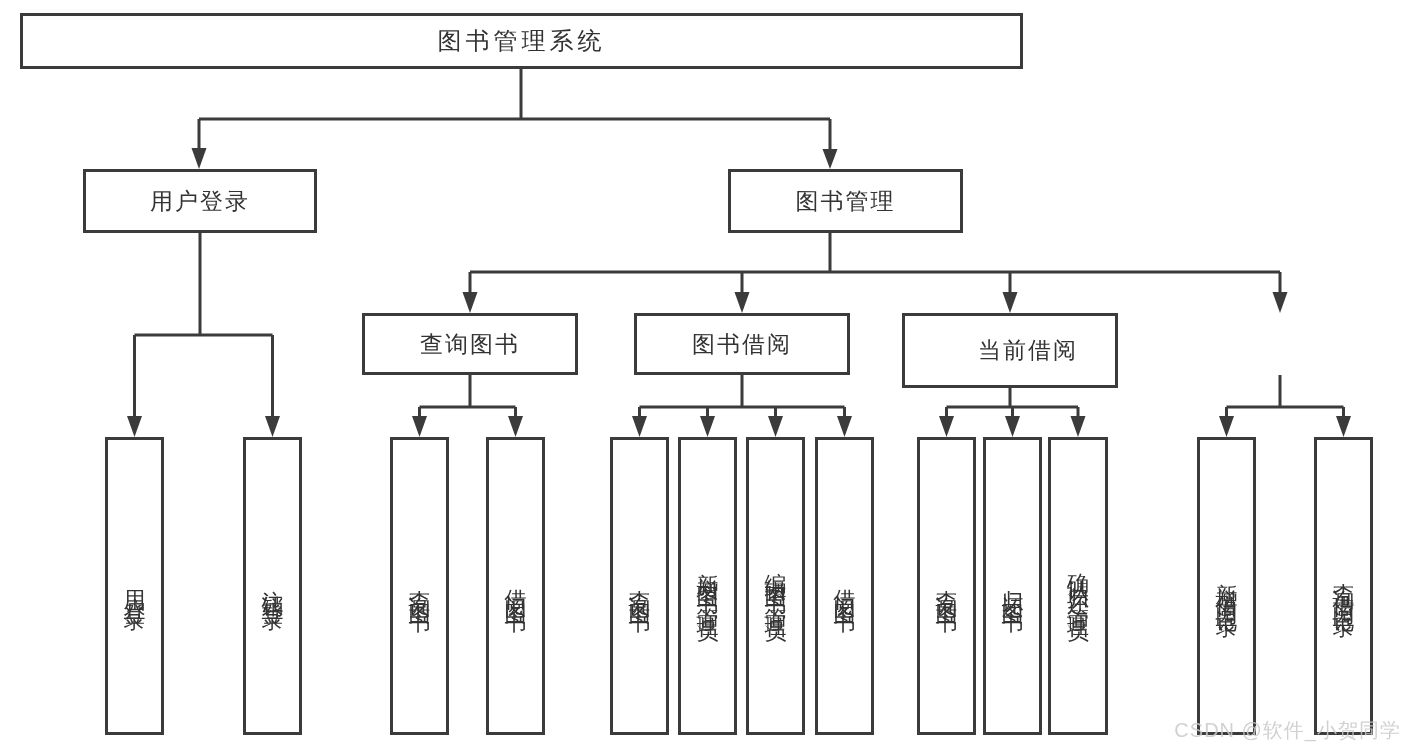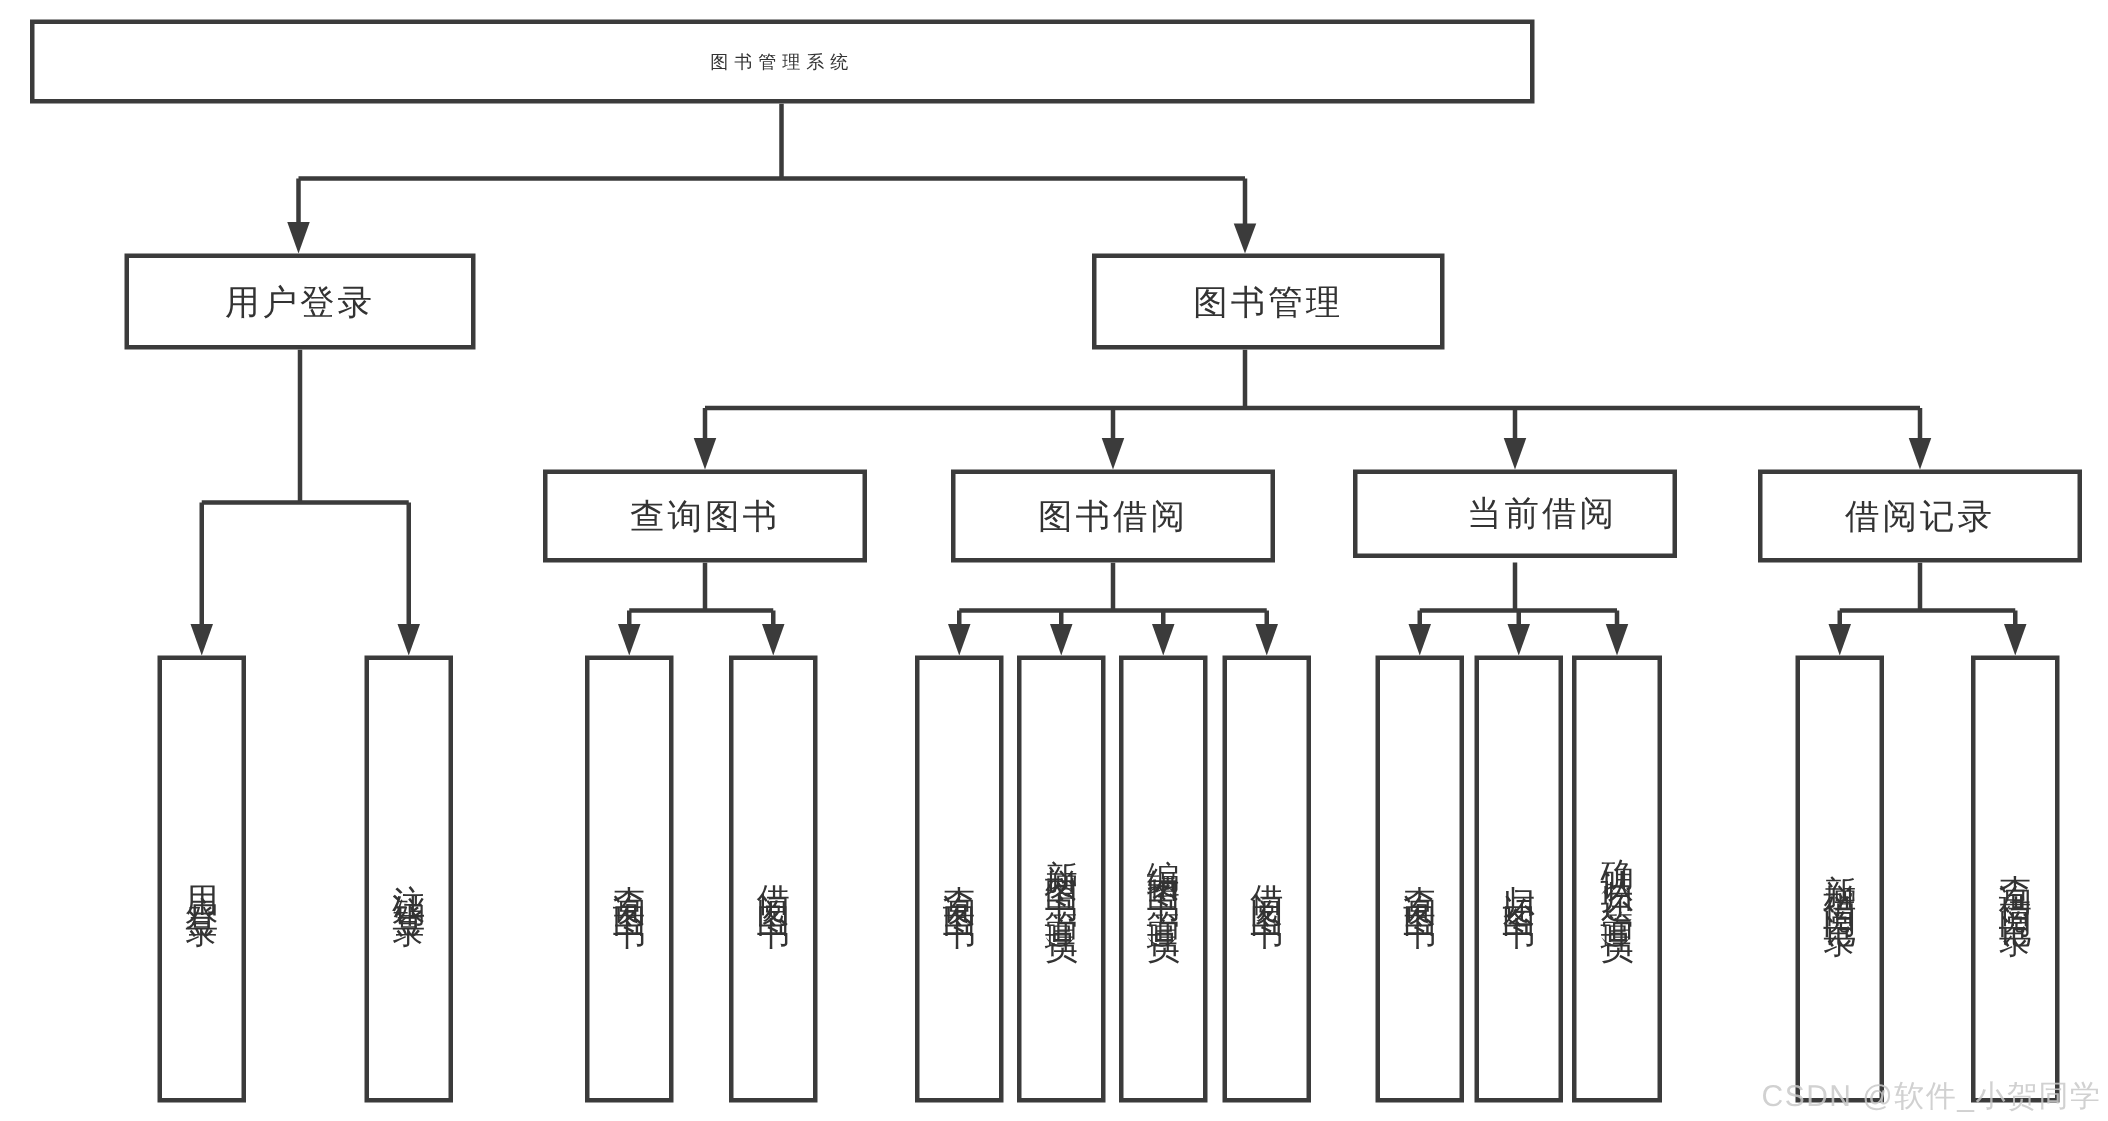--- a/index.html
+++ b/index.html
@@ -30,21 +30,21 @@
     position: absolute;
     box-sizing: border-box;
     background: #ffffff;
     border: 3px solid #3b3b3b;
     display: flex;
     align-items: center;
     justify-content: center;
     color: #333333;
   }
   .label-root {
-    font-size: 12px;
+    font-size: 24px;
     letter-spacing: 4px;
     white-space: nowrap;
     text-align: right;
   }
   .label-h {
     font-size: 23px;
     letter-spacing: 2px;
     white-space: nowrap;
   }
   .label-v {
@@ -131,25 +131,22 @@
   <div class="box" style="left:712px; top:169px; width:235px; height:64px;margin-left:16px;">
     <span class="label-h">图书管理</span>
   </div>
 
   <div class="box" style="left:362px; top:313px; width:216px; height:62px;">
     <span class="label-h">查询图书</span>
   </div>
   <div class="box" style="left:634px; top:313px; width:216px; height:62px;">
     <span class="label-h">图书借阅</span>
   </div>
-  <div class="box" style="left:902px; top:313px; width:216px; height:59px;padding-left:36px;">
+  <div class="box" style="left:902px; top:313px; width:216px; height:75px;padding-left:36px;">
     <span class="label-h">当前借阅</span>
-  </div>
-  <div class="box" style="left:1172px; top:313px; width:216px; height:62px;">
-    <span class="label-h">借阅记录</span>
   </div>
 
   <div class="box" style="left:105px; top:437px; width:59px; height:298px;">
     <span class="label-v">用户登录</span>
   </div>
   <div class="box" style="left:243px; top:437px; width:59px; height:298px;">
     <span class="label-v">注销登录</span>
   </div>
 
   <div class="box" style="left:390px; top:437px; width:59px; height:298px;">

